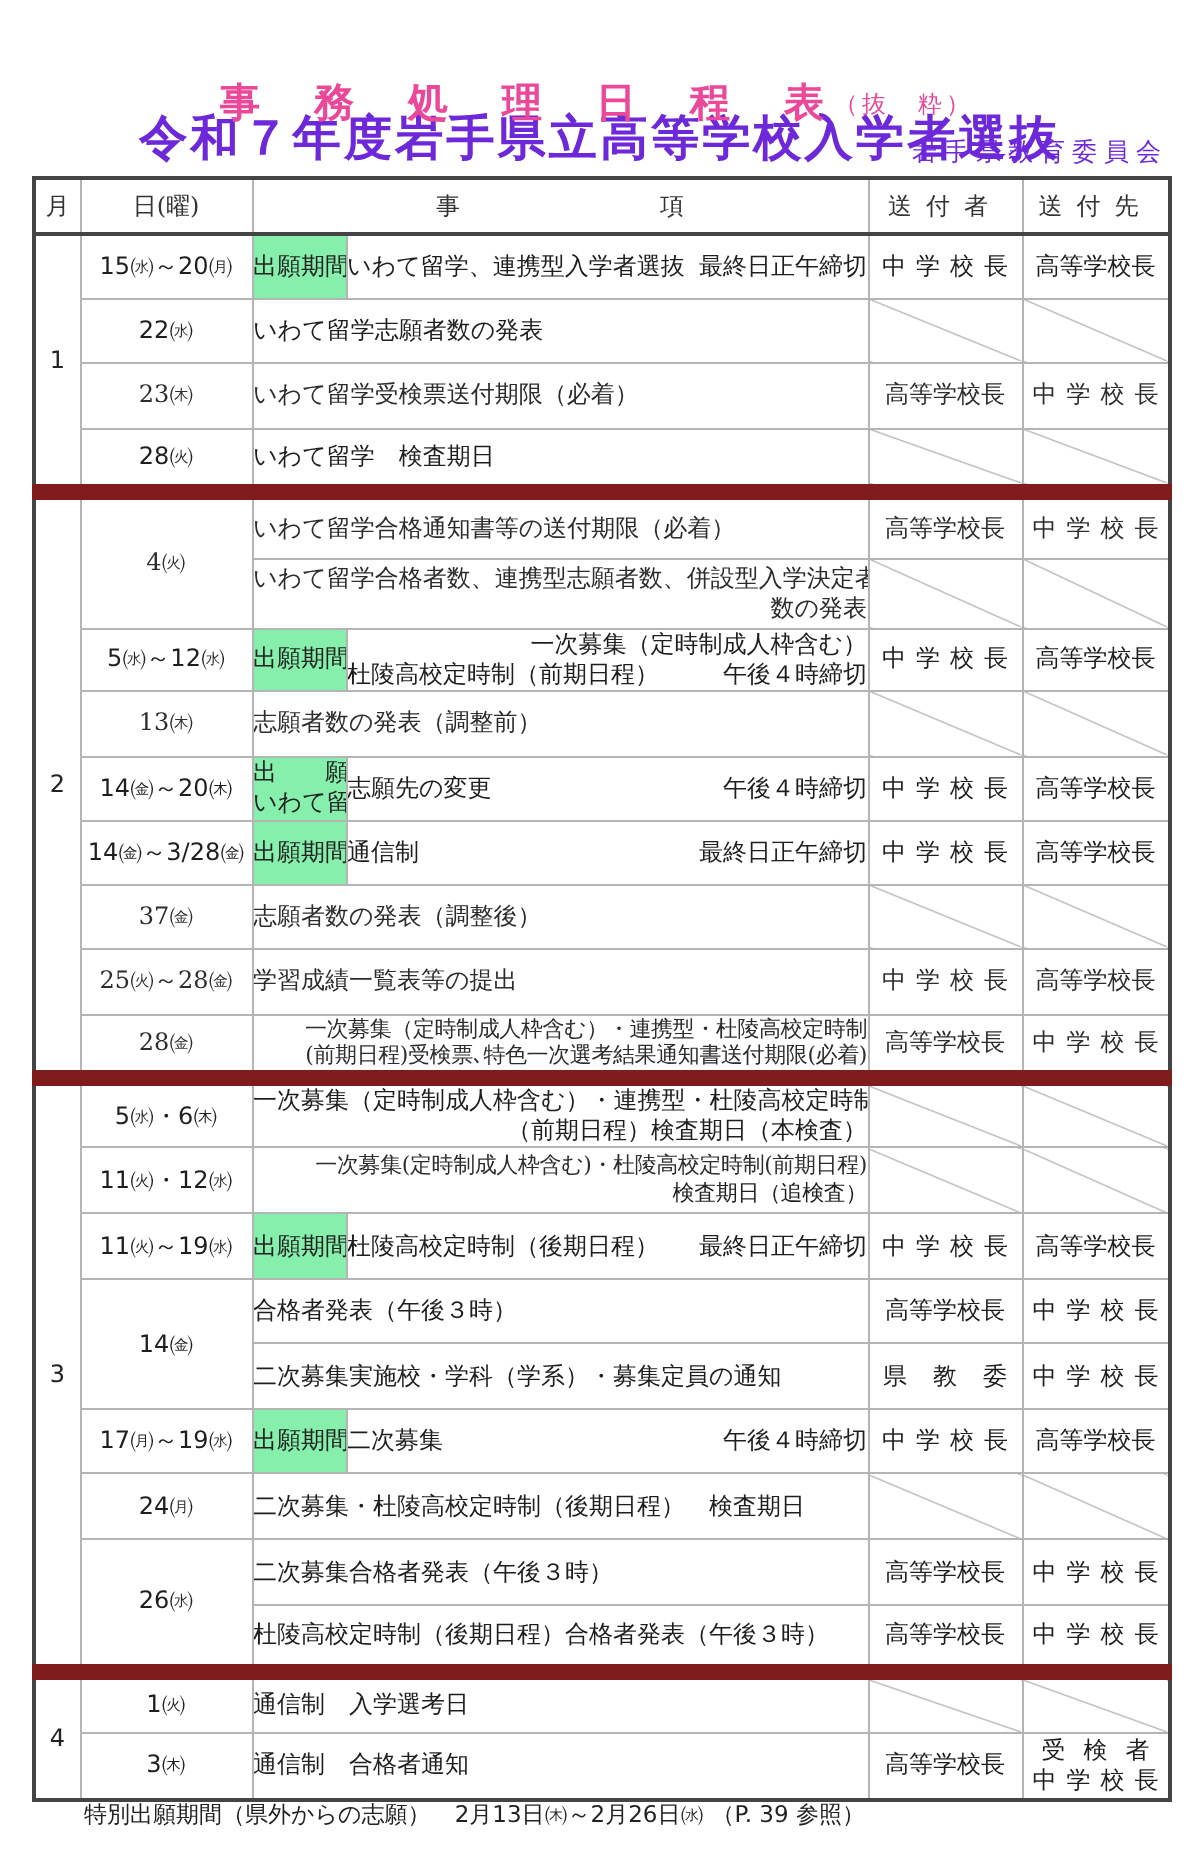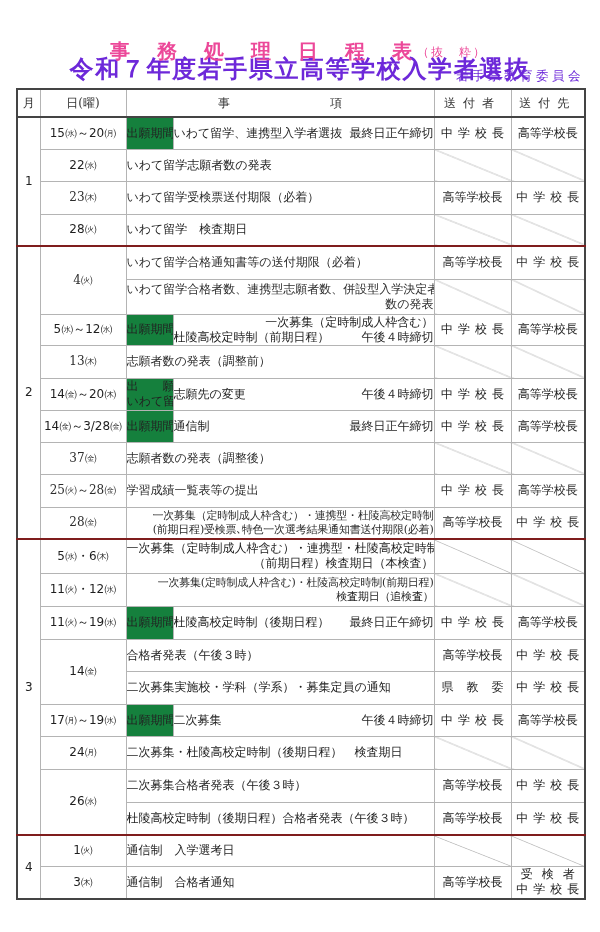--- a/index.html
+++ b/index.html
@@ -13,34 +13,34 @@
   table.sched { position:absolute; top:88px; left:16px; width:568px; border-collapse:collapse; table-layout:fixed; border:2px solid #444; }
   table.sched td, table.sched th { border:1px solid #b4b4b4; padding:0; vertical-align:middle; font-size:12px; line-height:1.25; overflow:hidden; }
   table.sched th { font-family:"DejaVu Serif", serif; font-weight:normal; height:26px; border-bottom:2px solid #444; color:#333; }
   th.h-sender, th.h-recip { letter-spacing:7px; }
   th.h-matter span.gap { display:inline-block; width:100px; }
   .g { font-family:"DejaVu Sans", sans-serif; color:#1e1e1e; }
   .m { font-family:"DejaVu Serif", serif; color:#2c2c2c; }
   td.month { text-align:center; font-family:"DejaVu Sans", sans-serif; font-size:13px; border-right:1px solid #666; }
   th.h-month { border-right:1px solid #666; }
   td.date, th.h-date { text-align:center; font-size:11px; border-right:2px solid #444; white-space:nowrap; }
-  td.label { background:#15803d; font-family:"DejaVu Sans", sans-serif; font-size:11px; text-align:center; border-right:1px solid #c0c0c0; white-space:nowrap; }
+  td.label { background:#86efac; font-family:"DejaVu Sans", sans-serif; font-size:11px; text-align:center; border-right:1px solid #c0c0c0; white-space:nowrap; }
   td.label .l2 { display:block; }
   td.txt { padding:0 5px 0 6px; }
   td.txt .flex { display:flex; justify-content:space-between; align-items:center; white-space:nowrap; }
   td.txt .line { display:block; white-space:nowrap;text-align:right; }
   td.txt.small { font-size:11px; letter-spacing:-0.2px; }
   td.sender, th.h-sender { border-left:1px solid #888; text-align:center; white-space:nowrap; }
   td.recip, th.h-recip { border-left:1px solid #999; text-align:center; white-space:nowrap; }
   .sp4 { letter-spacing:5px; margin-right:-5px; }
   .sp3 { letter-spacing:13px; margin-right:-13px; }
   .sp3n { letter-spacing:9px; margin-right:-9px; display:block; }
   .sp4b { letter-spacing:5px; margin-right:-5px; display:block; }
   td.diag { background:linear-gradient(to top right, transparent calc(50% - 0.7px), #b8b8b8 50%, transparent calc(50% + 0.7px)); }
-  tr.msep > td { border-top:2px solid #7f1d1d; }
+  tr.msep > td { border-top:8px solid #7f1d1d; }
   .notes { position:absolute; left:4px; top:899px; font-family:"DejaVu Sans", sans-serif; font-size:11.5px; color:#222; line-height:16px; }
   .notes .nl { display:block; white-space:nowrap; }
   .notes .nl2 { padding-left:38px; }
   .notes .period { margin-left:12px; }
   .notes .ref { margin-left:4px; }
 </style>
 </head>
 <body>
 
 <div class="title1">令和７年度岩手県立高等学校入学者選抜</div>
@@ -269,13 +269,14 @@
       <td class="sender g">高等学校長</td>
       <td class="recip g">
           <span class="sp3n">受検者</span>
           <span class="sp4b">中学校長</span>
         </td>
     </tr>
   </tbody>
 </table>
 
 <div class="notes">
+  <span class="nl nl2"><span>特別出願期間（県外からの志願）</span><span class="period">2月13日㈭～2月26日㈬</span><span class="ref">（P. 39 参照）</span></span>
 </div>
 
 </body></html>

